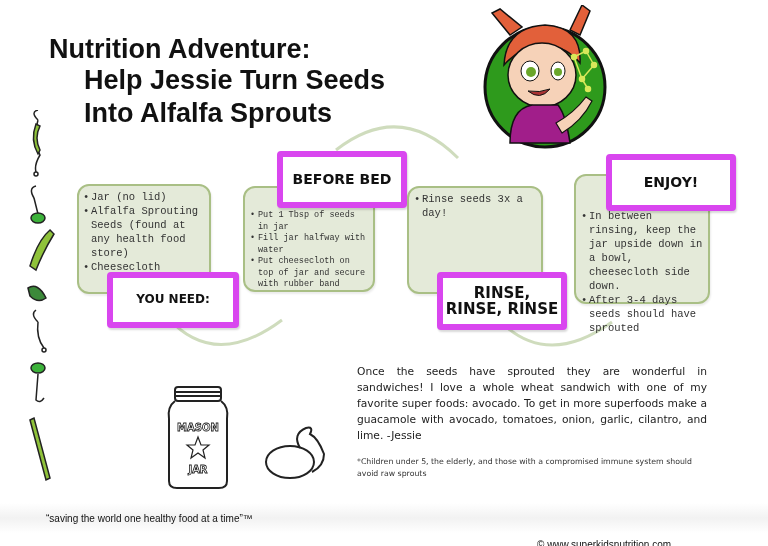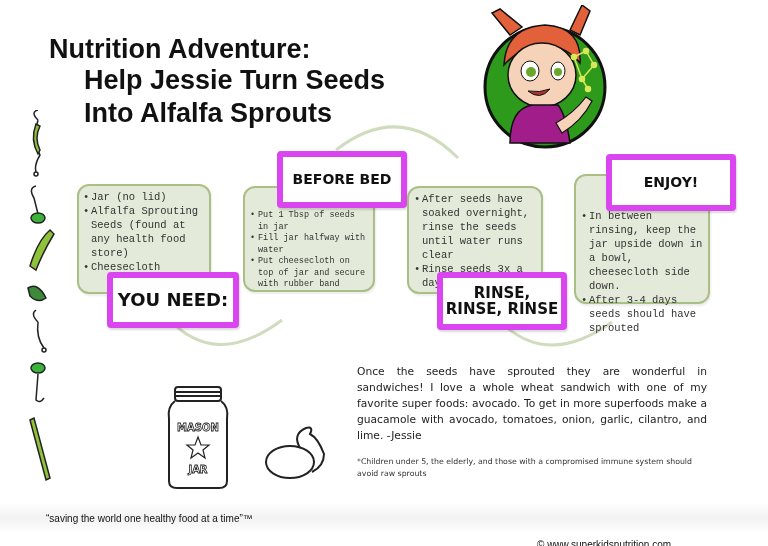--- a/index.html
+++ b/index.html
@@ -12,21 +12,21 @@
   .avatar { position:absolute; left:470px; top:5px; width:138px; height:148px; }
 
   .card { position:absolute; background:#e4ead9; border:2px solid #a9bf85; border-radius:12px; box-shadow:1px 2px 2px rgba(0,0,0,0.08); font-family:Liberation Mono, monospace; color:#333; }
   .card ul { list-style:none; margin:0; padding:0; }
   .card li { position:relative; padding-left:8px; }
   .card li::before { content:"•"; position:absolute; left:0; }
 
   .label { position:absolute; background:#ffffff; border:6px solid #d946ef; border-radius:4px; font-family:"DejaVu Sans", sans-serif; font-weight:bold; color:#111; text-align:center; box-shadow:1px 2px 2px rgba(0,0,0,0.15); display:flex; align-items:center; justify-content:center; line-height:1.1; }
 
   .c1 { left:77px; top:184px; width:134px; height:110px; font-size:10.5px; line-height:14px; padding:4px 4px; box-sizing:border-box; }
-  .l1 { left:107px; top:272px; width:120px; height:44px; font-size:18px; }
+  .l1 { left:107px; top:272px; width:120px; height:44px; font-size:12px; }
 
   .c2 { left:243px; top:186px; width:132px; height:106px; font-size:8.5px; line-height:11.5px; padding:22px 4px 4px 5px; box-sizing:border-box; }
   .l2 { left:277px; top:151px; width:118px; height:45px; font-size:14px; }
 
   .c3 { left:407px; top:186px; width:136px; height:108px; font-size:10.5px; line-height:14px; padding:4px 5px; box-sizing:border-box; }
   .l3 { left:437px; top:272px; width:118px; height:46px; font-size:15px; }
 
   .c4 { left:574px; top:174px; width:136px; height:130px; font-size:10.5px; line-height:14px; padding:33px 4px 4px 5px; box-sizing:border-box; }
   .l4 { left:606px; top:154px; width:118px; height:45px; font-size:14px; }
 
@@ -105,21 +105,20 @@
   <ul>
     <li>Put 1 Tbsp of seeds in jar</li>
     <li>Fill jar halfway with water</li>
     <li>Put cheesecloth on top of jar and secure with rubber band</li>
   </ul>
 </div>
 <div class="label l2">BEFORE BED</div>
 
 <div class="card c3">
   <ul>
-    <li> After seeds have soaked overnight, rinse the seeds until water runs clear</li>
     <li>Rinse seeds 3x a day!</li>
   </ul>
 </div>
 <div class="label l3">RINSE, RINSE, RINSE</div>
 
 <div class="card c4">
   <ul>
     <li>In between rinsing, keep the jar upside down in a  bowl, cheesecloth side down.</li>
     <li>After 3-4 days seeds should have sprouted</li>
   </ul>

